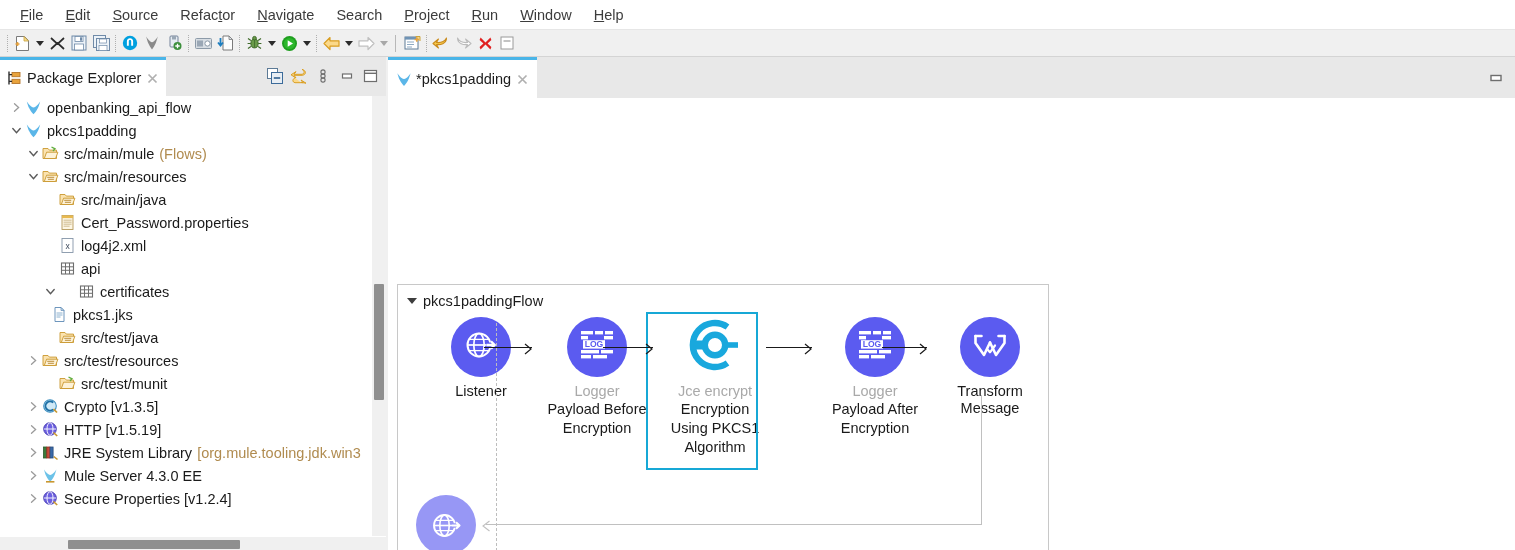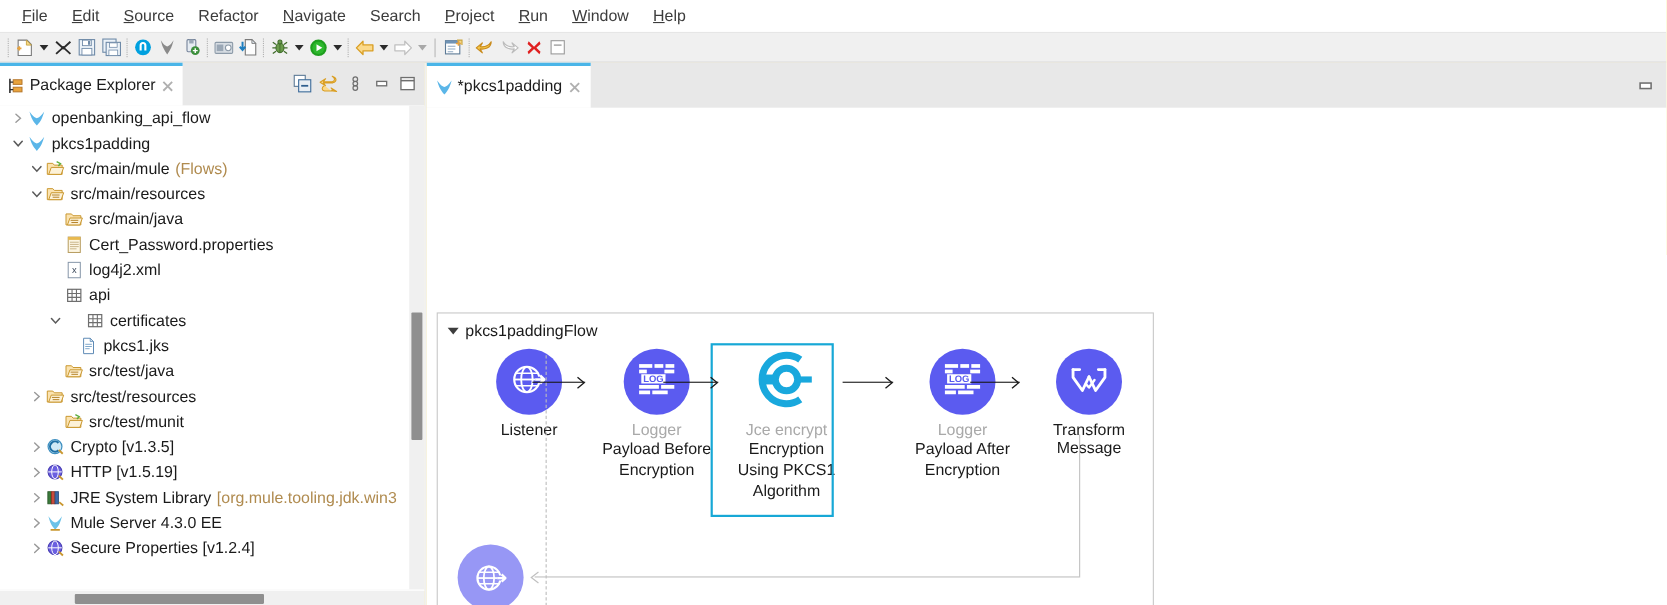--- a/index.html
+++ b/index.html
@@ -5,21 +5,21 @@
 <style>
   * { box-sizing: border-box; }
   html, body {
     margin: 0; padding: 0;
     width: 1515px; height: 550px;
     overflow: hidden;
     background: #ffffff;
     font-family: "Liberation Sans", sans-serif;
     -webkit-font-smoothing: antialiased;
   }
-  #app { position: relative; width: 1515px; height: 550px; background: #fde047; }
+  #app { position: relative; width: 1515px; height: 550px; background: #c4b5fd; }
 
   
   .menubar {
     position: absolute; top: 0; left: 0; width: 1515px; height: 30px;
     background: #ffffff;
     display: flex; align-items: center;
     padding-left: 9px;
     border-bottom: 1px solid #e6e6e6;
   }
   .menu-item {
@@ -601,21 +601,21 @@
           <span class="t-hl" style="display: flex; align-items: center;">
             <span class="t-icon">
               <svg width="17" height="17" viewBox="0 0 17 17">
                 <rect x="2.5" y="3" width="12" height="11" fill="none" stroke="#6e6e6e" stroke-width="1.1"></rect>
                 <path d="M2.5 6.8h12M2.5 10.3h12M6.5 3v11M10.5 3v11" stroke="#6e6e6e" stroke-width="1"></path>
               </svg>
             </span>
             <span class="t-label">certificates</span>
           </span>
         </div>
-        <div class="tree-row" style="padding-left: 55px;">
+        <div class="tree-row" style="padding-left: 34px;">
           <span class="tw"></span>
           <span class="t-hl" style="display: flex; align-items: center;">
             <span class="t-icon">
               <svg width="17" height="17" viewBox="0 0 17 17">
                 <path d="M4 1.5h6l3 3v11H4z" fill="#ffffff" stroke="#5d8ab5" stroke-width="0.9"></path>
                 <path d="M10 1.5l3 3h-3z" fill="#cfe0ef" stroke="#5d8ab5" stroke-width="0.7"></path>
                 <path d="M5.5 7h6M5.5 9h6M5.5 11h4" stroke="#7fa8ca" stroke-width="0.9"></path>
               </svg>
             </span>
             <span class="t-label">pkcs1.jks</span>

